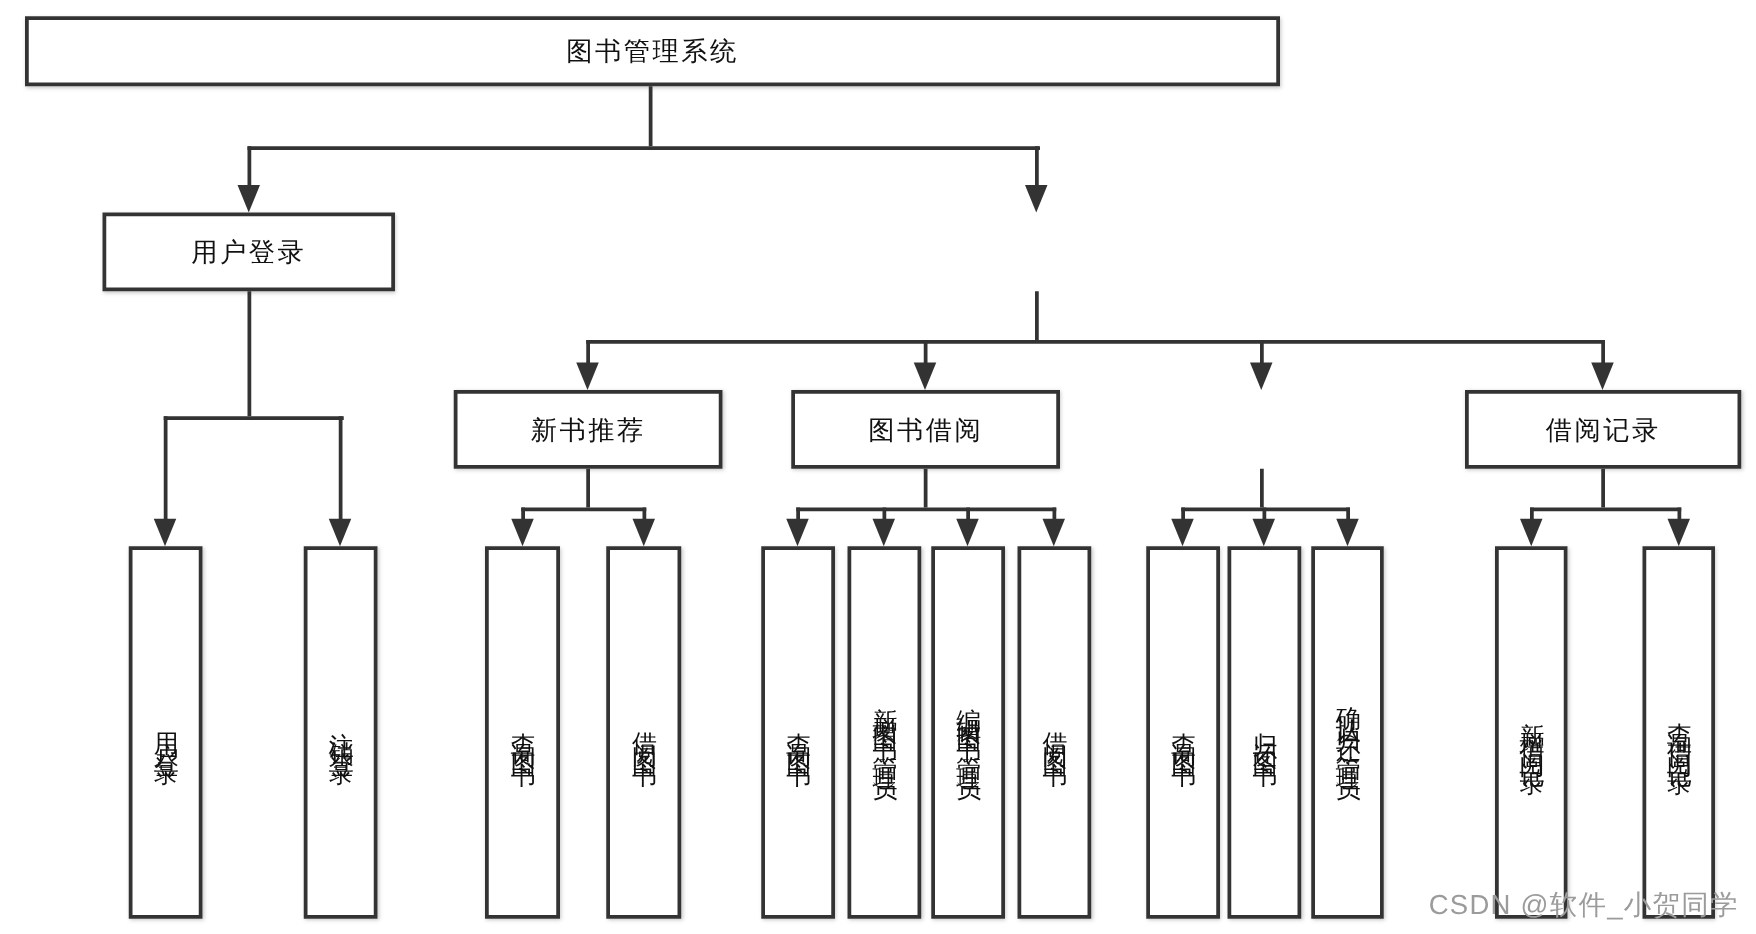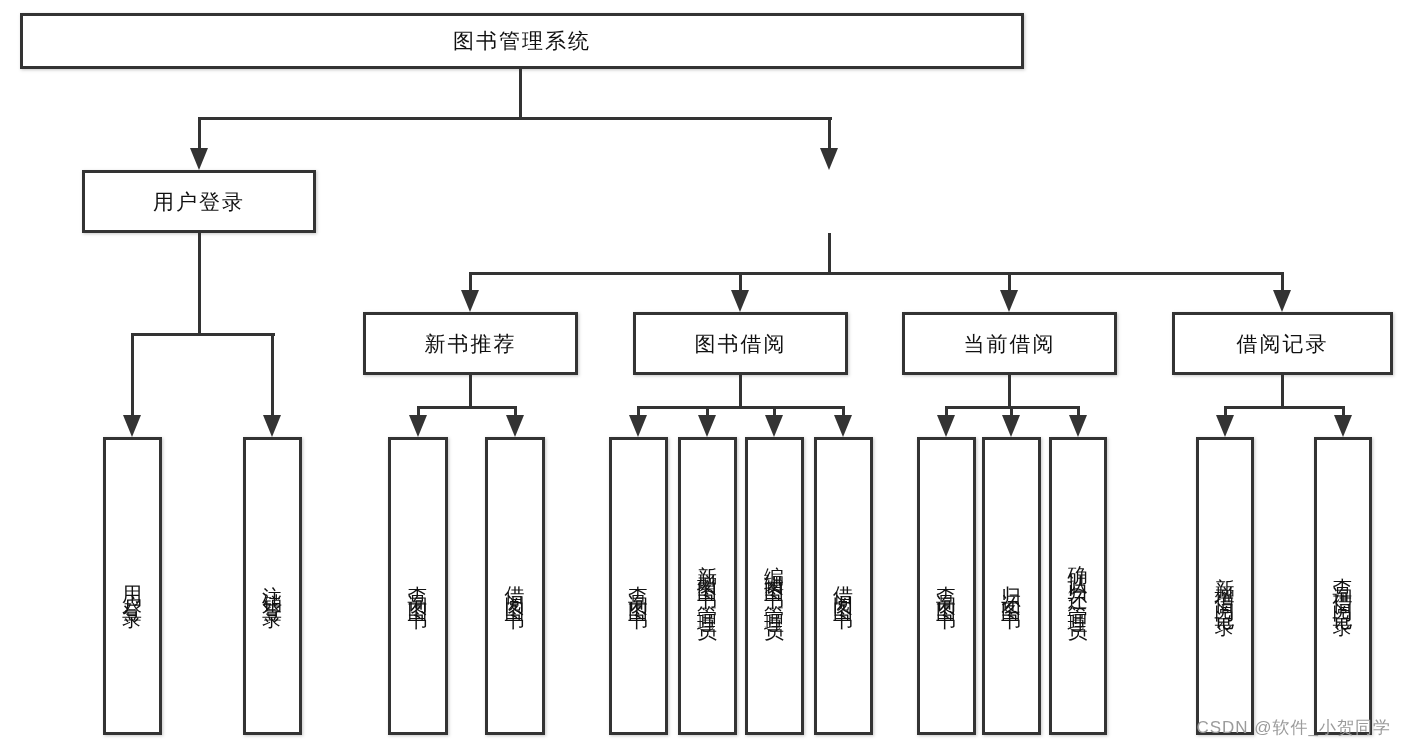--- a/index.html
+++ b/index.html
@@ -21,21 +21,21 @@
   }
   .hline { position:absolute; height:3px; background:#333333; }
   .vline { position:absolute; width:3px;  background:#333333; }
   .ahead {
     position:absolute; width:0; height:0;
     border-left:9px solid transparent; border-right:9px solid transparent;
     border-top:22px solid #333333;
   }
   .watermark {
     position:absolute; right:14px; bottom:8px;
-    font-size:17px; color:#9b9b9b; letter-spacing:1px; z-index:5;
+    font-size:22px; color:#9b9b9b; letter-spacing:1px; z-index:5;
     white-space:nowrap;
   }
 </style>
 </head>
 <body>
 
 <div class="canvas">
 
   <div class="box" style="left:20px; top:13px; width:1004px; height:56px;">
     <span class="hlabel">图书管理系统</span>
@@ -68,23 +68,20 @@
   <div class="vline" style="left:1008px; top:272px; height:20px;"></div>
   <div class="ahead" style="left:1000px; top:290px;"></div>
   <div class="vline" style="left:1281px; top:272px; height:20px;"></div>
   <div class="ahead" style="left:1273px; top:290px;"></div>
 
   <div class="box" style="left:363px; top:312px; width:215px; height:63px;">
     <span class="hlabel">新书推荐</span>
   </div>
   <div class="box" style="left:633px; top:312px; width:215px; height:63px;">
     <span class="hlabel">图书借阅</span>
-  </div>
-  <div class="box" style="left:902px; top:312px; width:215px; height:63px;">
-    <span class="hlabel">当前借阅</span>
   </div>
   <div class="box" style="left:1172px; top:312px; width:221px; height:63px;">
     <span class="hlabel">借阅记录</span>
   </div>
 
   <div class="vline" style="left:469px; top:375px; height:31px;"></div>
   <div class="hline" style="left:417px; top:406px; width:100px;"></div>
   <div class="vline" style="left:417px; top:406px; height:11px;"></div>
   <div class="ahead" style="left:409px; top:415px;"></div>
   <div class="vline" style="left:514px; top:406px; height:11px;"></div>

